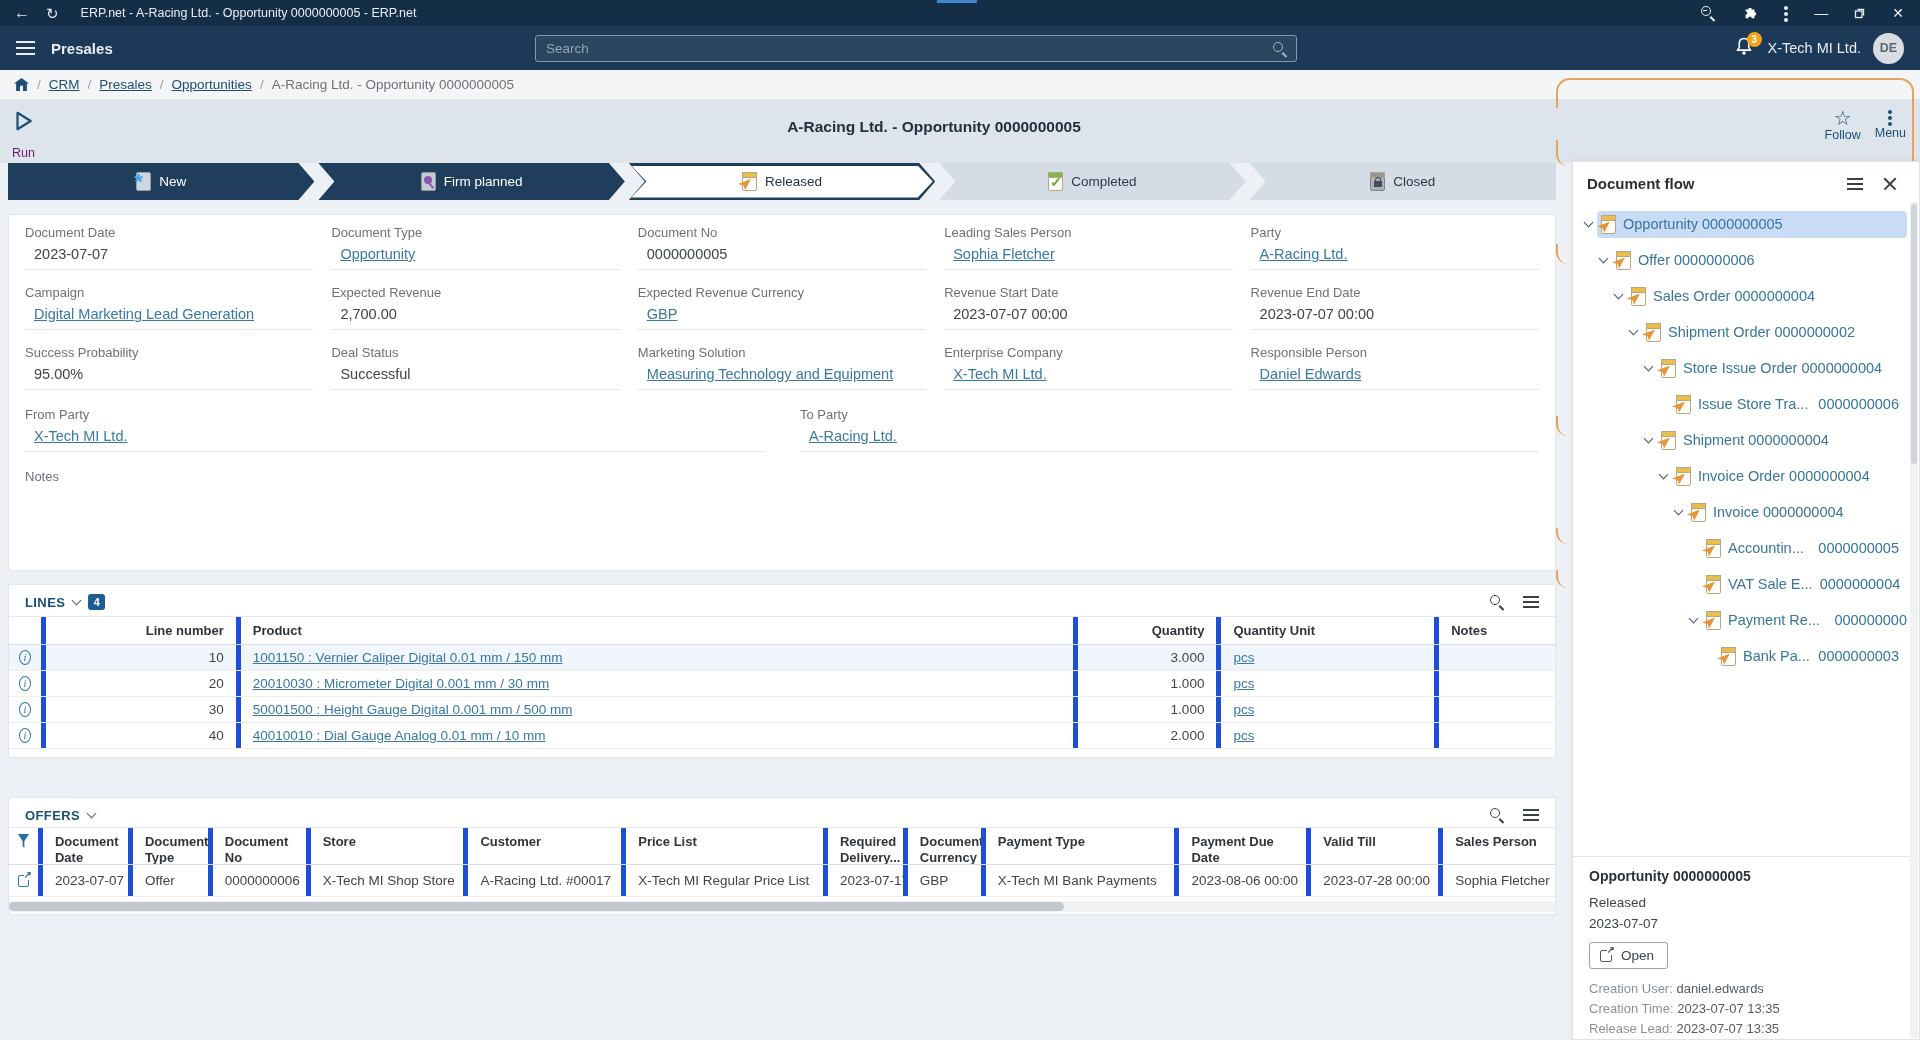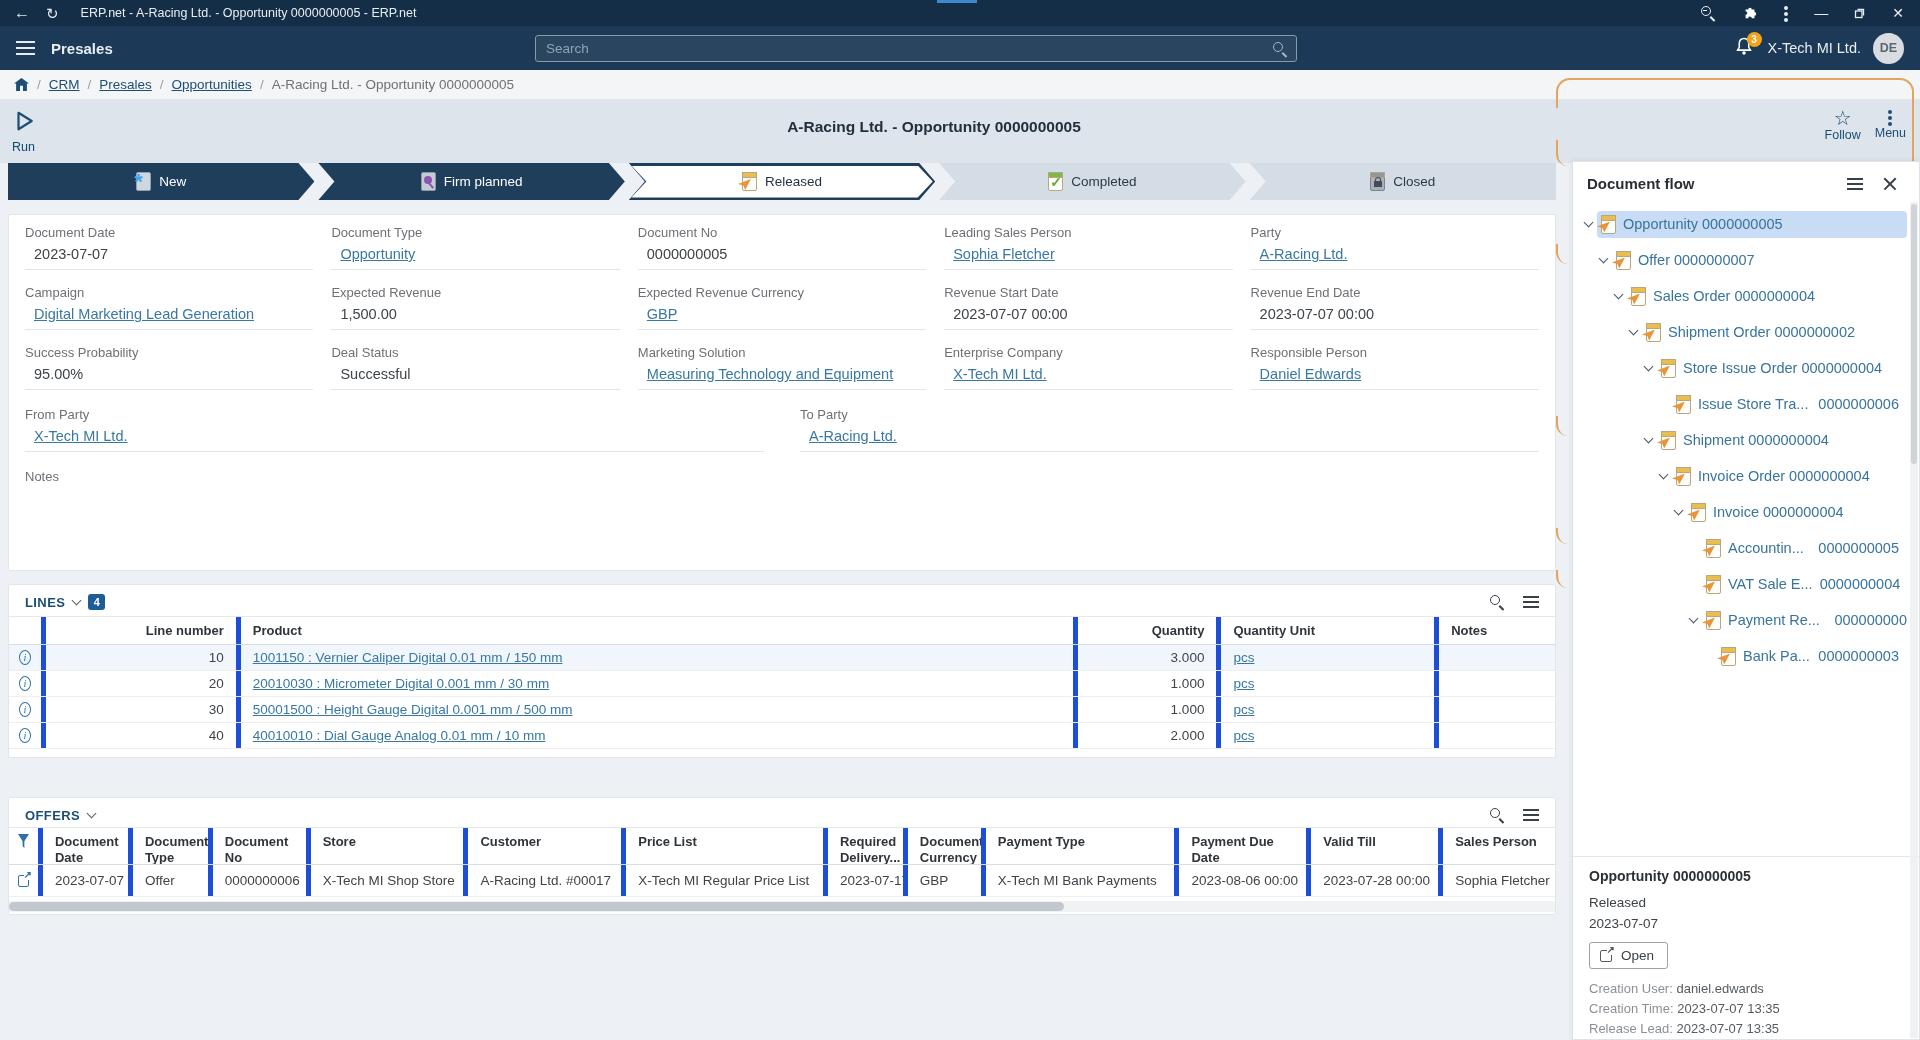--- a/index.html
+++ b/index.html
@@ -33,21 +33,21 @@
 
   
   .breadcrumbbar { position:absolute; left:0; top:70px; width:1920px; height:30px; background:#f3f5f7; border-bottom:1px solid #e1e4e8; display:flex; align-items:center; padding-left:14px; gap:8px; font-size:13.5px; }
   .icon-home { display:inline-block; width:15px; height:13px; background:#1d4e74; clip-path:polygon(50% 0,100% 42%,86% 42%,86% 100%,60% 100%,60% 60%,40% 60%,40% 100%,14% 100%,14% 42%,0 42%); }
   .bc-sep { color:#9aa0a6; }
   .bc-link { color:#1d4e74; text-decoration:underline; cursor:pointer; }
   .bc-current { color:#6d7277; }
 
   
   .headerstrip { position:absolute; left:0; top:100px; width:1920px; height:63px; background:#dde4eb; }
-  .run-btn { position:absolute; left:12px; top:10px; display:flex; flex-direction:column; align-items:flex-end; gap:8px; color:#0c4a6e; cursor:pointer; }
+  .run-btn { position:absolute; left:12px; top:10px; display:flex; flex-direction:column; align-items:flex-start; gap:14px; color:#701a75; cursor:pointer; }
   .run-label { font-size:12.5px; }
   .page-title { position:absolute; left:0; top:18px; width:1868px; text-align:center; font-size:15.5px; font-weight:bold; color:#22303c; }
   .hs-actions { position:absolute; right:14px; top:8px; display:flex; gap:14px; }
   .hs-action { display:flex; flex-direction:column; align-items:center; color:#1d4e74; cursor:pointer; font-size:12.5px; }
   .star-glyph { font-size:20px; line-height:20px; }
   .icon-dots { display:inline-block; width:4px; height:4px; border-radius:50%; background:currentColor; box-shadow:0 6px 0 currentColor, 0 12px 0 currentColor; margin-bottom:12px; margin-top:2px; }
 
   
   .stagebar { position:absolute; left:8px; top:163px; width:1548px; height:37px; display:flex; }
   .stage { position:relative; flex:1; display:flex; align-items:center; justify-content:center; font-size:13.5px; cursor:pointer; }
@@ -301,21 +301,21 @@
         <div class="f-label">Party</div>
         <div class="f-value"><a>A-Racing Ltd.</a></div>
       </div>
 
     <div class="field">
         <div class="f-label">Campaign</div>
         <div class="f-value"><a>Digital Marketing Lead Generation</a></div>
       </div>
     <div class="field">
         <div class="f-label">Expected Revenue</div>
-        <div class="f-value">1,500.00</div>
+        <div class="f-value">2,700.00</div>
       </div>
     <div class="field">
         <div class="f-label">Expected Revenue Currency</div>
         <div class="f-value"><a>GBP</a></div>
       </div>
     <div class="field">
         <div class="f-label">Revenue Start Date</div>
         <div class="f-value">2023-07-07 00:00</div>
       </div>
     <div class="field">
@@ -514,21 +514,21 @@
           <span class="tlabel">Opportunity 0000000005</span>
           <span class="tnum"></span>
         </span>
     </div>
     <div class="trow" style="padding-left:21px;">
       <span class="tchev-slot">
           <span class="tchev"></span>
         </span>
       <span class="tinner">
           <span class="doc-ic doc-plane fdoc"></span>
-          <span class="tlabel">Offer 0000000007</span>
+          <span class="tlabel">Offer 0000000006</span>
           <span class="tnum"></span>
         </span>
     </div>
     <div class="trow" style="padding-left:36px;">
       <span class="tchev-slot">
           <span class="tchev"></span>
         </span>
       <span class="tinner">
           <span class="doc-ic doc-plane fdoc"></span>
           <span class="tlabel">Sales Order 0000000004</span>

